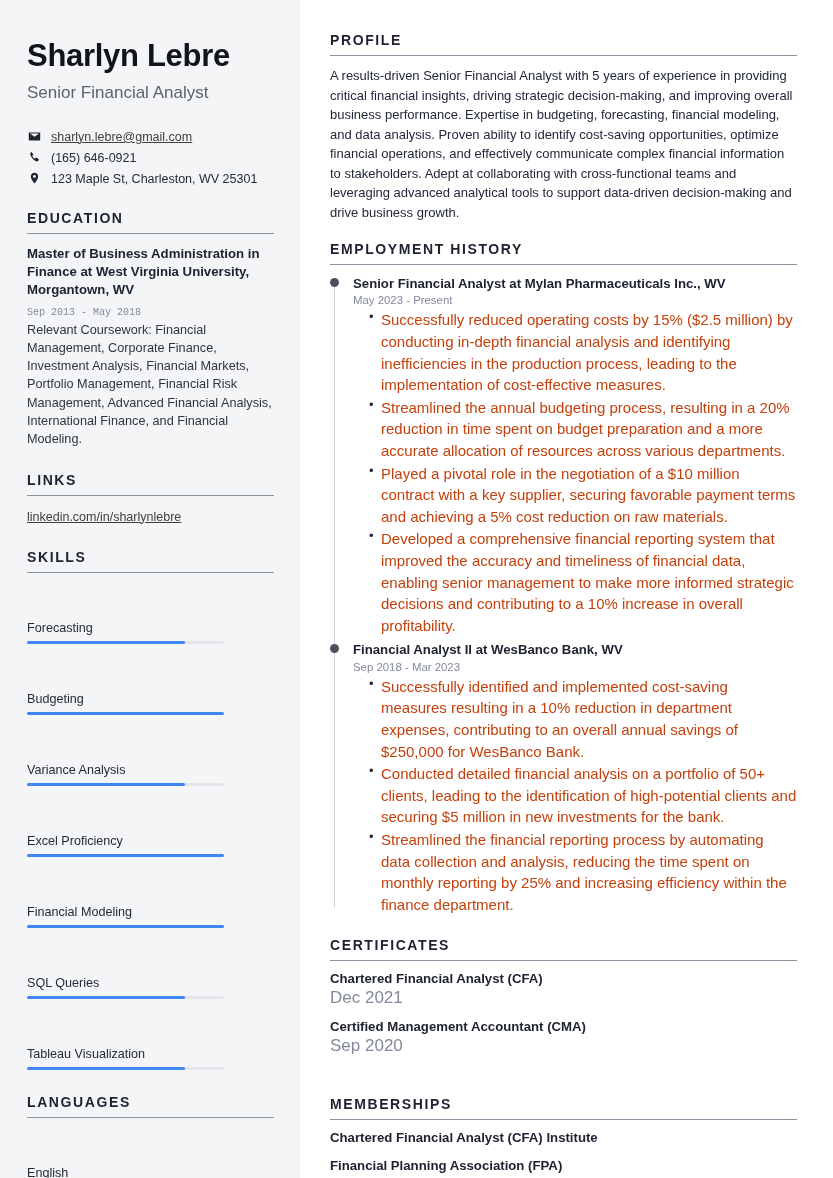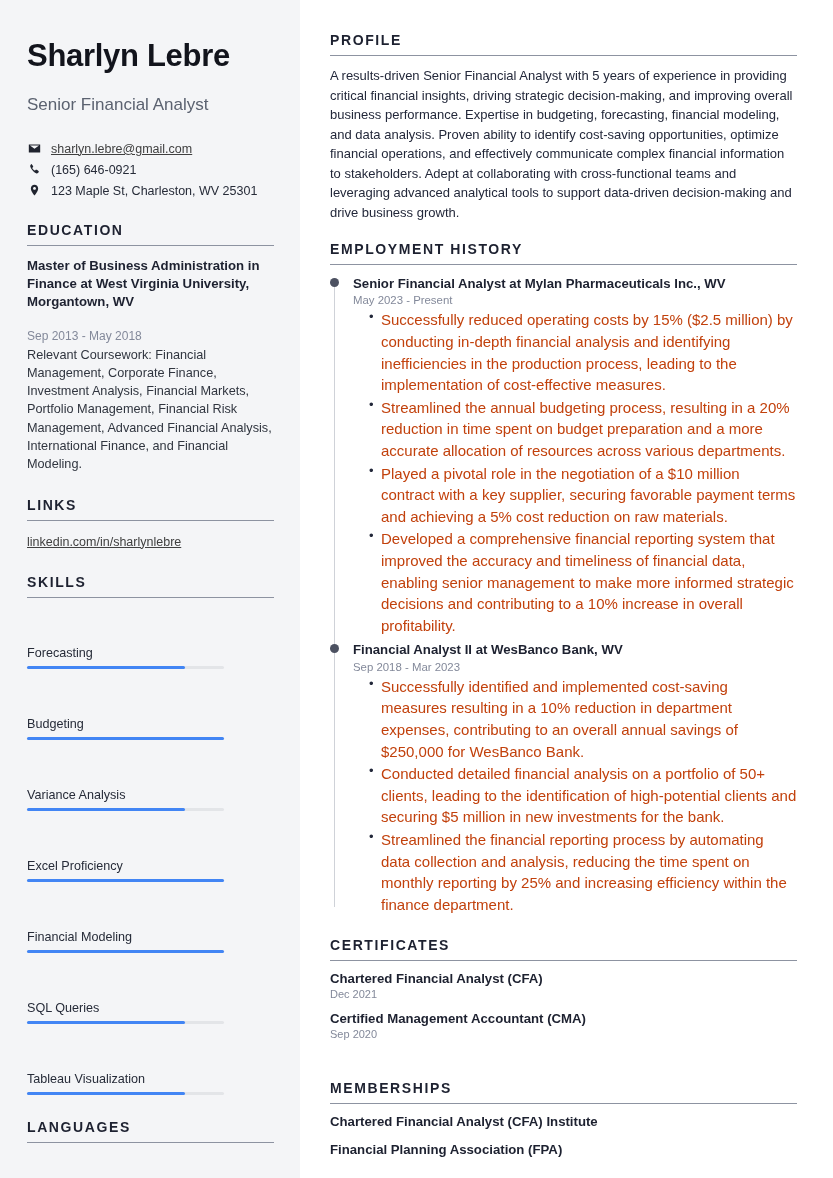--- a/index.html
+++ b/index.html
@@ -15,21 +15,21 @@
   .sidebar {
     width: 300px; flex: 0 0 300px;
     background: #f4f5f7;
     padding: 38px 26px 0 27px;
   }
   .name {
     font-size: 31px; font-weight: bold; color: #12141c;
     letter-spacing: -0.3px; line-height: 1.15;
   }
   .job-title {
-    font-size: 17px; color: #5b6270; margin-top: 20px; line-height: 1.3;
+    font-size: 17px; color: #5b6270; margin-top: 8px; line-height: 1.3;
   }
   .contacts { margin-top: 26px; }
   .contact-row {
     display: flex; align-items: center; gap: 9px;
     margin-bottom: 7px; font-size: 12.5px; color: #262b38;
   }
   .contact-row .ico {
     width: 15px; display: flex; justify-content: center; align-items: center;
     color: #20242f; flex: 0 0 15px;
   }
@@ -42,21 +42,21 @@
   .sec-head {
     font-size: 14px; font-weight: bold; color: #1d2130;
     letter-spacing: 1.6px; text-transform: uppercase;
     padding-bottom: 7px;
   }
   .sec-rule { height: 1px; background: #8d93a1; margin-bottom: 11px; }
 
   .edu-degree {
     font-size: 13.2px; font-weight: bold; color: #1d2130; line-height: 1.38;
   }
-  .edu-date { font-size: 12px; color: #83899a; margin-top: 18px; }
+  .edu-date { font-size: 10px; color: #83899a; margin-top: 8px; font-family: Liberation Mono, monospace; }
   .edu-desc {
     font-size: 12.7px; color: #30353f; line-height: 1.42; margin-top: 3px;
   }
 
   .skill-row { margin-bottom: 9px; }
   .skill-label { font-size: 12.6px; color: #262b38; margin-bottom: 6px; margin-top: 48px; }
   .bar-track { height: 3px; background: #e3e5e8; border-radius: 2px; width: 197px; }
   .bar-fill { height: 3px; background: #4285f4; border-radius: 2px; }
 
   .hobby { font-size: 16px; color: #262b38; line-height: 1.65; }
@@ -88,21 +88,21 @@
     position: relative; font-size: 15px; color: #c2410c;
     line-height: 1.44; margin-bottom: 1px; padding-left: 12px;
   }
   .job-list li::before {
     content: "•"; position: absolute; left: 0; top: -1px;
     color: #23283a; font-size: 13px;
   }
 
   .cert { margin-bottom: 11px; }
   .cert-name { font-size: 13.2px; font-weight: bold; color: #1d2130; }
-  .cert-date { font-size: 11px; color: #83899a; margin-top: 2px; }
+  .cert-date { font-size: 17px; color: #83899a; margin-top: 2px; }
   .member { font-size: 13.2px; font-weight: bold; color: #1d2130; margin-bottom: 13px; }
 </style>
 </head>
 <body>
 
 <div class="page">
 
   <aside class="sidebar">
 
     <h1 class="name">Sharlyn Lebre</h1>

